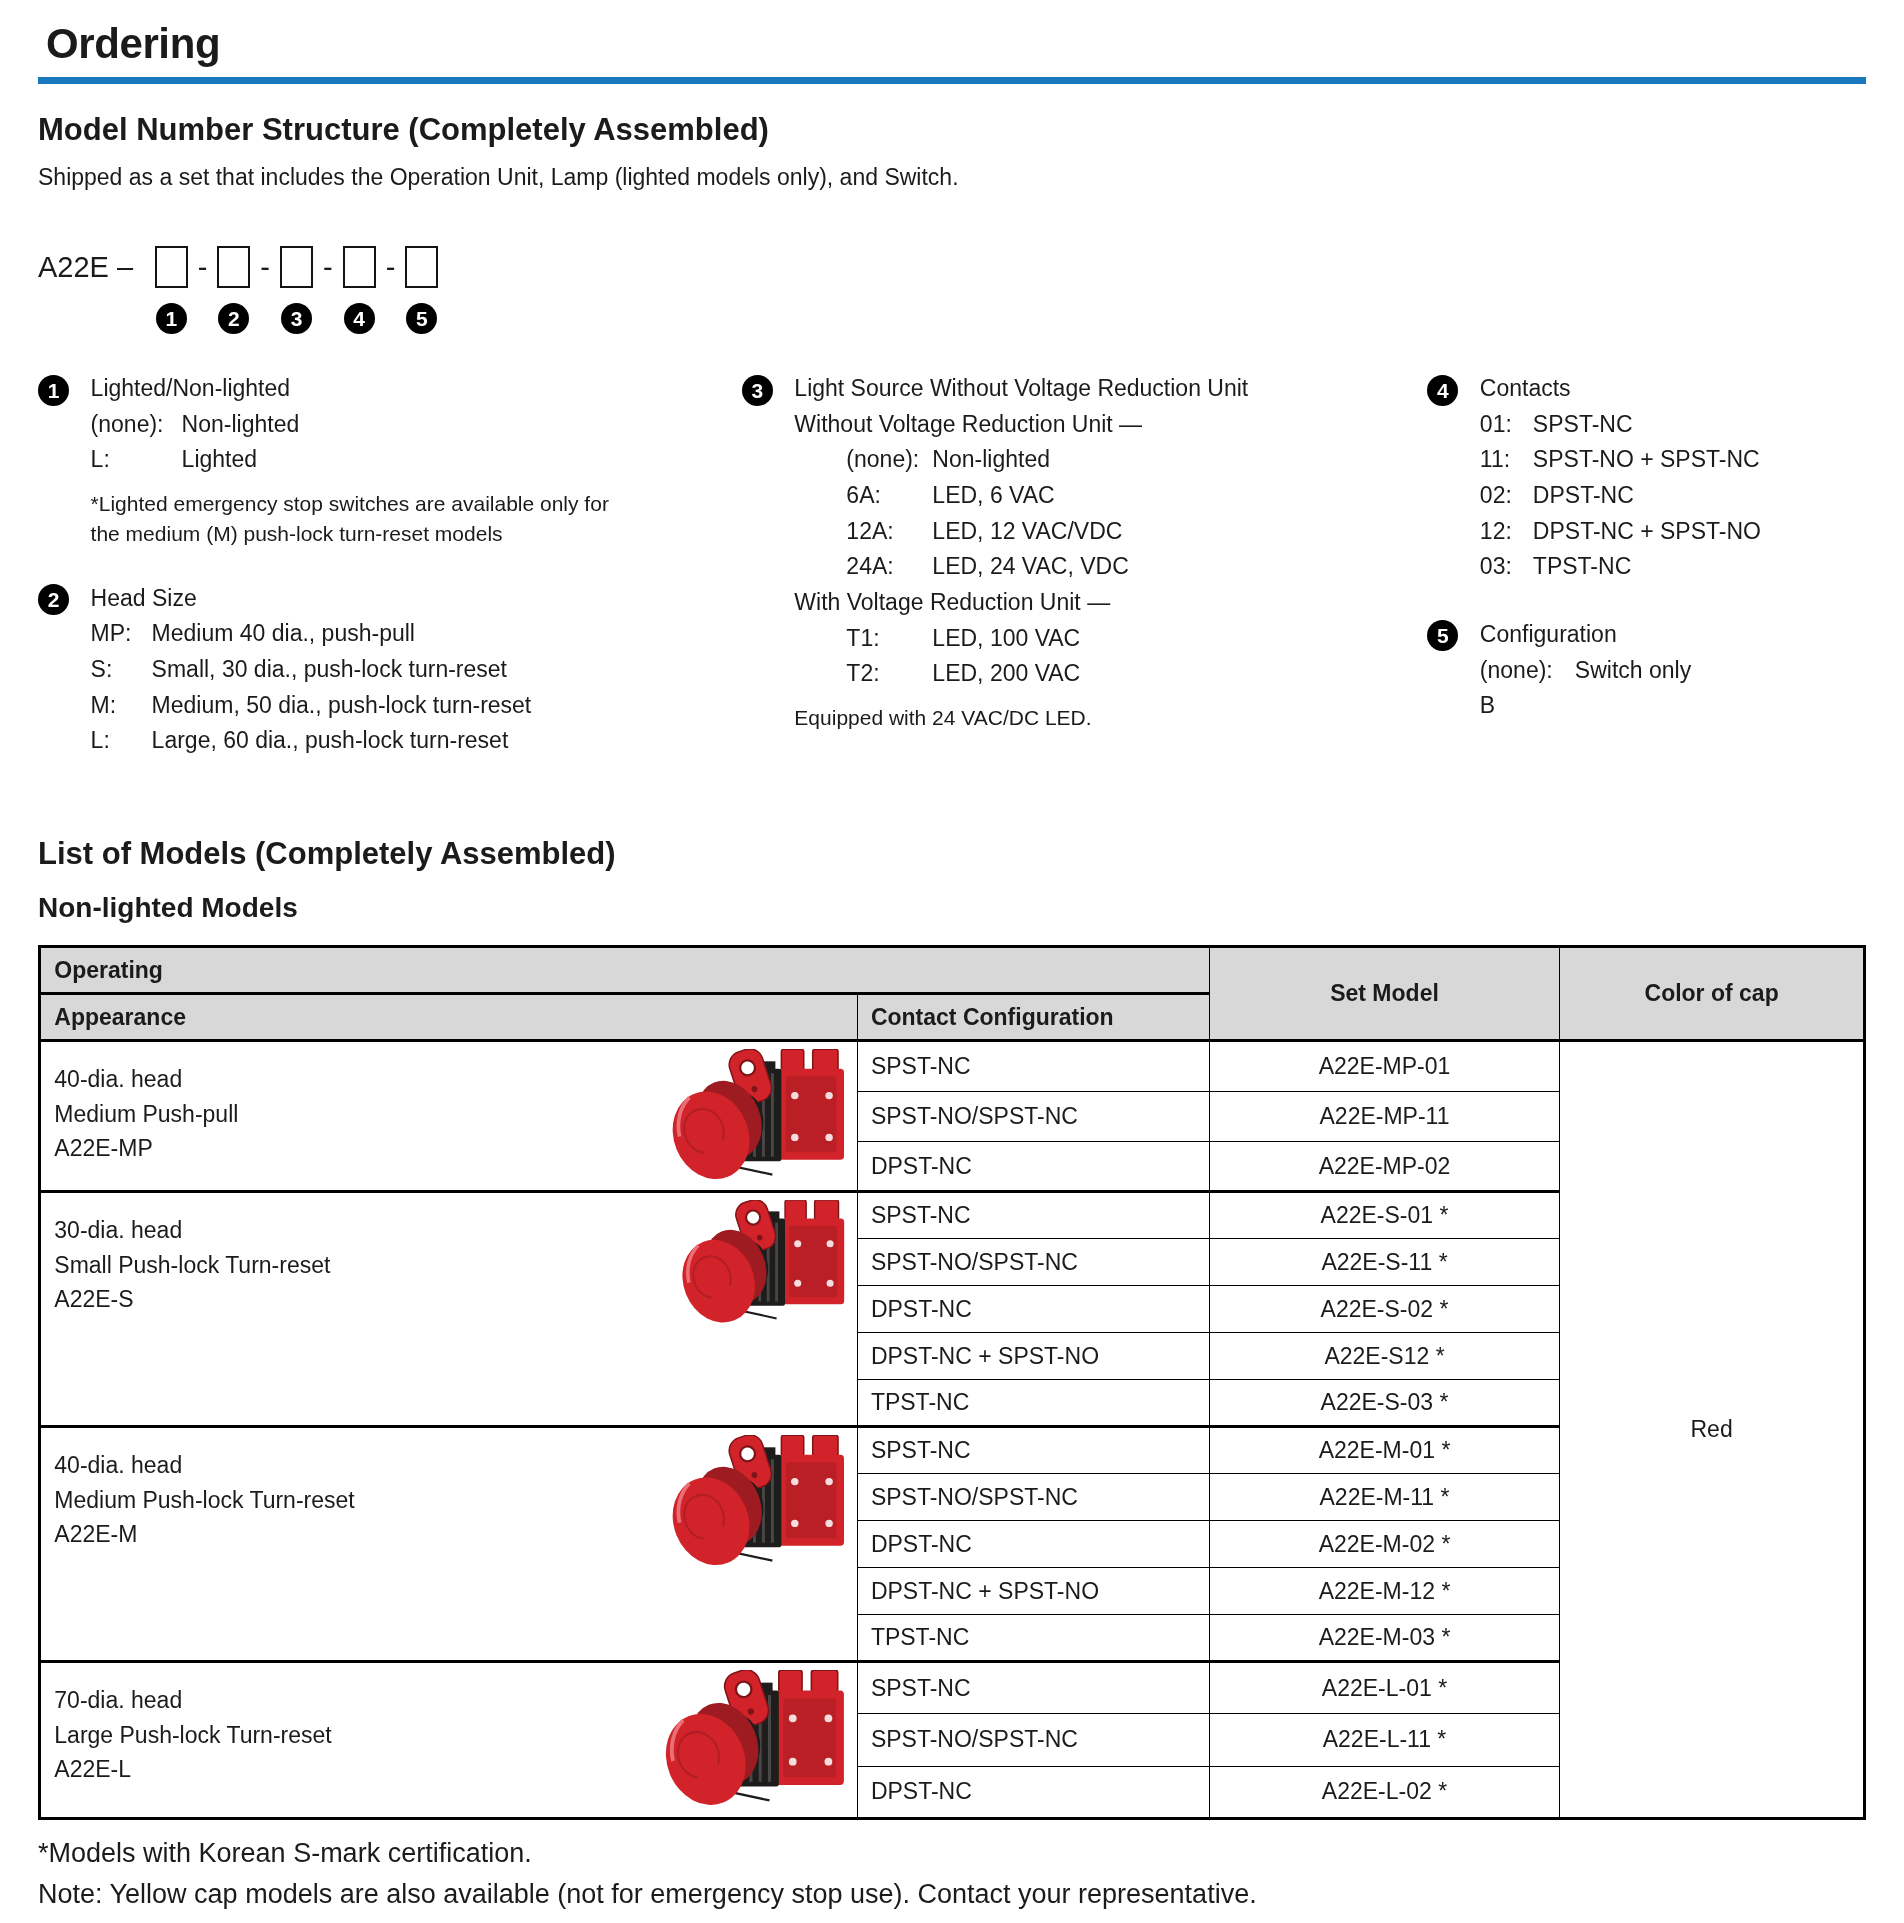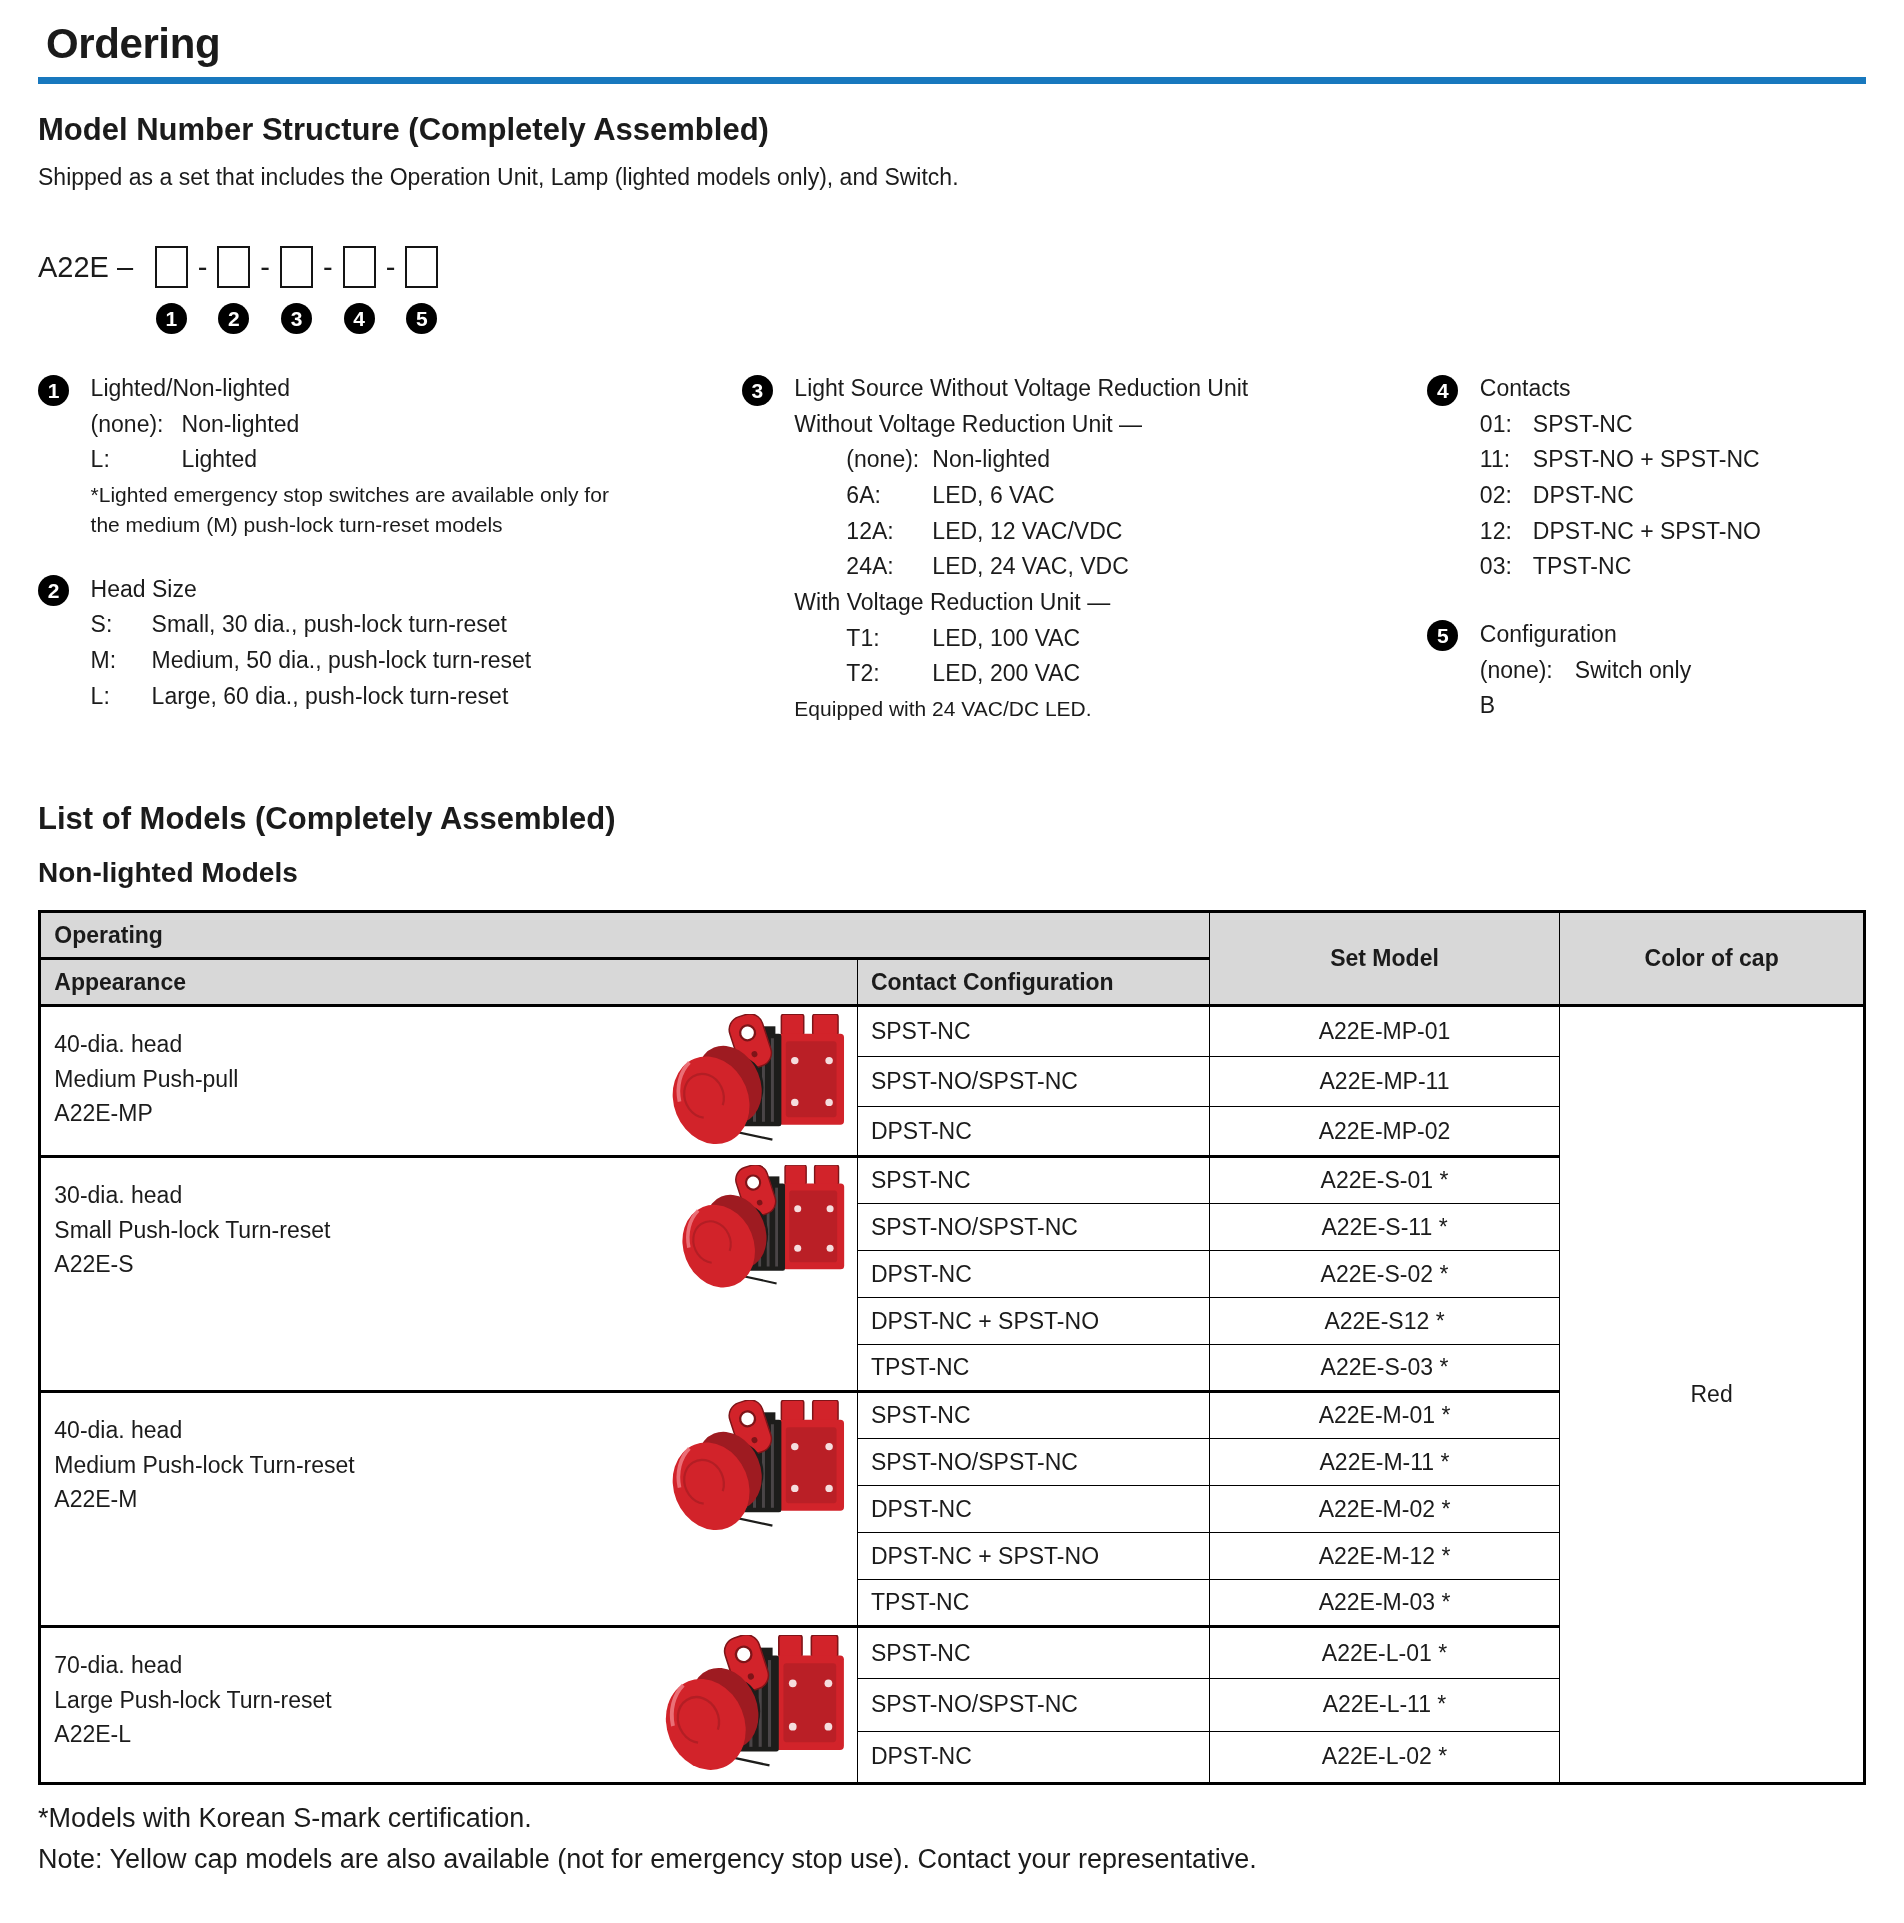--- a/index.html
+++ b/index.html
@@ -41,21 +41,21 @@
   .spec-title{font-weight:normal;}
   .entry{display:flex;}
   .entry .code{flex:0 0 auto;}
   .c-lit .code{min-width:91px;}
   .c-head .code{min-width:61px;}
   .c-light .code{min-width:86px;}
   .c-contact .code{min-width:53px;}
   .c-config .code{min-width:95px;}
   .c-config .desc{max-width:274px;display:inline-block;}
   .sub{margin-left:52px;}
-  .note{font-size:21px;line-height:1.42;max-width:540px;margin-top:2px;}
+  .note{font-size:21px;line-height:1.42;max-width:540px;margin-top:11px;}
 
   
   .h2-list{margin-top:45px;margin-bottom:0;}
   .h3{font-size:28px;font-weight:bold;margin:20px 0 21.6px 0;}
   table.models{width:100%;border-collapse:collapse;border:3.3px solid #000;font-size:23px;}
   table.models th,table.models td{border:1.7px solid #000;}
   thead th{
     background:#d8d8d8;font-weight:bold;text-align:left;
     padding:0 13.3px;height:47px;
   }
@@ -162,20 +162,24 @@
           <span class="desc">Lighted</span>
         </div>
         <div class="note">*Lighted emergency stop switches are available only for the medium (M) push-lock turn-reset models</div>
       </div>
     </div>
     <div class="spec-item c-head">
       <span class="badge">2</span>
       <div class="spec-body">
         <div class="spec-title">Head Size</div>
         <div class="entry">
+          <span class="code">MP:</span>
+          <span class="desc">Medium 40 dia., push-pull</span>
+        </div>
+        <div class="entry">
           <span class="code">S:</span>
           <span class="desc">Small, 30 dia., push-lock turn-reset</span>
         </div>
         <div class="entry">
           <span class="code">M:</span>
           <span class="desc">Medium, 50 dia., push-lock turn-reset</span>
         </div>
         <div class="entry">
           <span class="code">L:</span>
           <span class="desc">Large, 60 dia., push-lock turn-reset</span>

